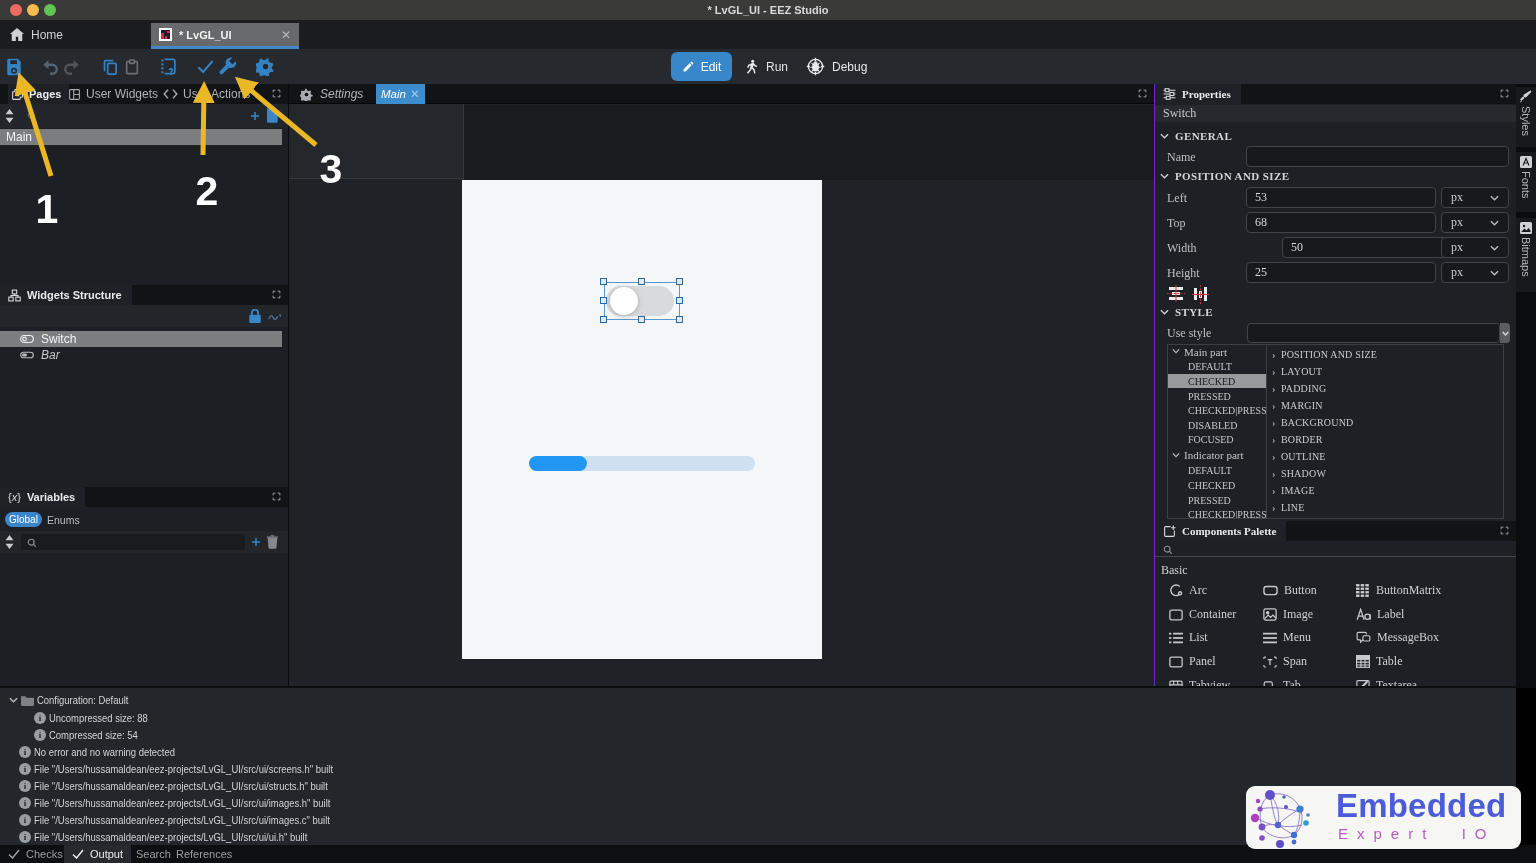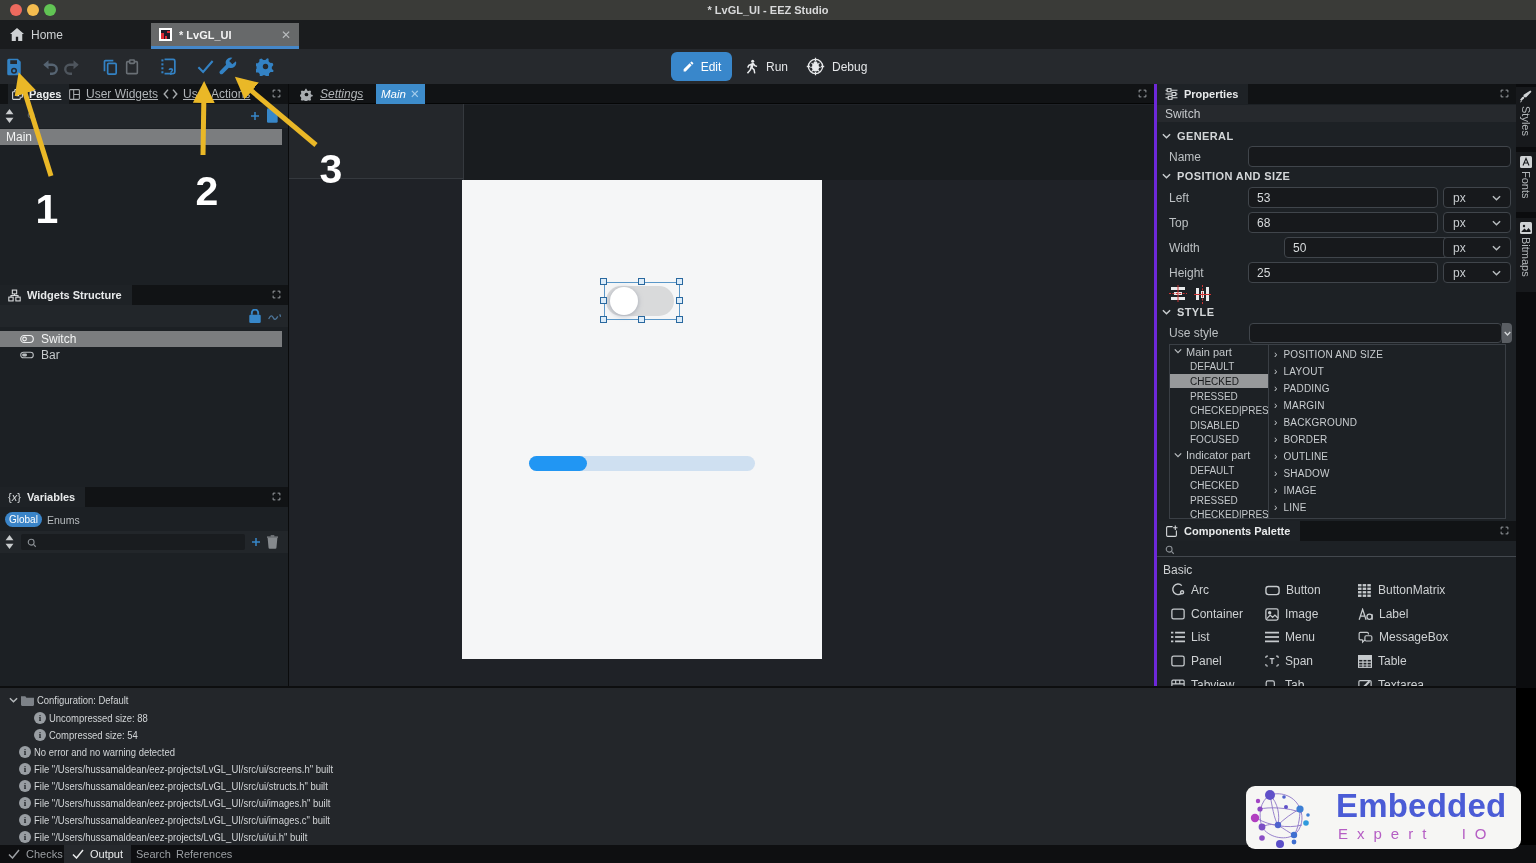--- a/index.html
+++ b/index.html
@@ -30,29 +30,29 @@
   
   .phdr { position:absolute; height:20px; background:#111315; width:100%; }
   .ptab { position:absolute; left:0; top:0; height:20px; background:#1e2226; display:flex;
     align-items:center; gap:6px; padding:0 10px 0 8px; color:#e8eaeb; font-size:11px; font-weight:bold; }
   .pexp { position:absolute; right:7px; top:5px; }
   .toolrow { position:absolute; width:100%; height:22px; background:#22262a; }
   .selrow { background:#7b7d7f; color:#f2f3f3; }
   
   #sidebar { left:0; top:84px; width:288px; height:604px; background:#1c2024; }
   #sidetabs { position:absolute; left:0; top:0; width:288px; height:20px; background:#111315; }
-  .sidetab { position:absolute; top:0; height:20px; display:flex; align-items:center; gap:6px; font-size:12px; color:#b0b4b7;text-decoration:underline; }
+  .sidetab { position:absolute; top:0; height:20px; display:flex; align-items:center; gap:6px; font-size:12px; color:#b0b4b7; }
   
   #editor { left:288px; top:84px; width:866px; height:604px; background:#1f2227; border-left:1px solid #0a0b0c; }
   #edtabs { position:absolute; left:0; top:0; width:866px; height:20px; background:#111315; border-bottom:1px solid #050606; }
   #maintab { position:absolute; left:87px; top:0; height:20px; background:#3d8ccb; display:flex; align-items:center;
     padding:0 5px; color:#fff; font-style:italic; font-size:11.5px; gap:4px; }
   #page { position:absolute; left:173px; top:96px; width:360px; height:479px; background:#f5f6f7; }
   
-  #props { left:1154px; top:84px; width:362px; height:604px; background:#1d2125; border-left:3px solid #6d28d9; overflow:hidden; }
+  #props { left:1154px; top:84px; width:362px; height:604px; background:#1d2125; border-left:1px solid #6d28d9; overflow:hidden;font-family:Liberation Serif, serif; }
   .sechdr { position:absolute; color:#d4d7d9; font-size:11px; font-weight:bold; letter-spacing:.4px; }
   .plabel { position:absolute; color:#bcc0c3; font-size:12px; }
   .pinput { position:absolute; background:#17191c; border:1px solid #40454b; border-radius:4px;
     color:#d7dadc; font-size:12px; padding:1px 8px; display:flex; align-items:center; }
   .pxdd { position:absolute; background:#17191c; border:1px solid #40454b; border-radius:4px;
     color:#c9cdd0; font-size:12px; display:flex; align-items:center; justify-content:space-between; padding:0 9px; }
   .treeitem { color:#c3c7ca; font-size:10px; position:absolute; white-space:nowrap; }
   .rlist { color:#c9cdd0; font-size:10px; position:absolute; white-space:nowrap; letter-spacing:.2px;}
   
   .palitem { position:absolute; display:flex; align-items:center; gap:6px; color:#ced1d3; font-size:12px; }
@@ -243,21 +243,21 @@
         <path d="M17 2h2v3" stroke-width="1.6"></path>
       </svg>
   </div>
   <div class="abs selrow" style="left:0;top:247px;width:282px;height:16px;font-size:12px;display:flex;align-items:center;">
     <svg style="margin-left:20px;" width="14" height="10" viewBox="0 0 20 12" fill="none" stroke="#f0f1f2" stroke-width="1.6">
         <rect x="1" y="1" width="18" height="10" rx="5"></rect>
         <circle cx="6.5" cy="6" r="2.6"></circle>
       </svg>
     <span style="margin-left:7px;">Switch</span>
     </div>
-  <div class="abs" style="left:0;top:263px;width:282px;height:16px;font-size:12px;color:#c6cacc;display:flex;align-items:center;">
+  <div class="abs" style="left:0;top:263px;width:282px;height:16px;font-size:12px;color:#c6cacc;display:flex;align-items:center;font-style:italic;">
     <svg style="margin-left:20px;" width="14" height="8" viewBox="0 0 20 10" fill="none" stroke="#b9bdc0" stroke-width="1.6">
         <rect x="1" y="1" width="18" height="8" rx="4"></rect>
         <rect x="3" y="3" width="7" height="4" rx="2" fill="#b9bdc0" stroke="none"></rect>
       </svg>
     <span style="margin-left:7px;">Bar</span>
     </div>
 
   <div class="phdr" style="top:403px;"></div>
   <div class="ptab" style="top:403px;"><span style="font-size:11px;color:#d8dbdd;font-weight:normal;">{<i>x</i>}</span>Variables</div>
   <svg class="pexp" style="top:408px;" width="9" height="9" viewBox="0 0 24 24" fill="none" stroke="#9da1a5" stroke-width="2.6">

